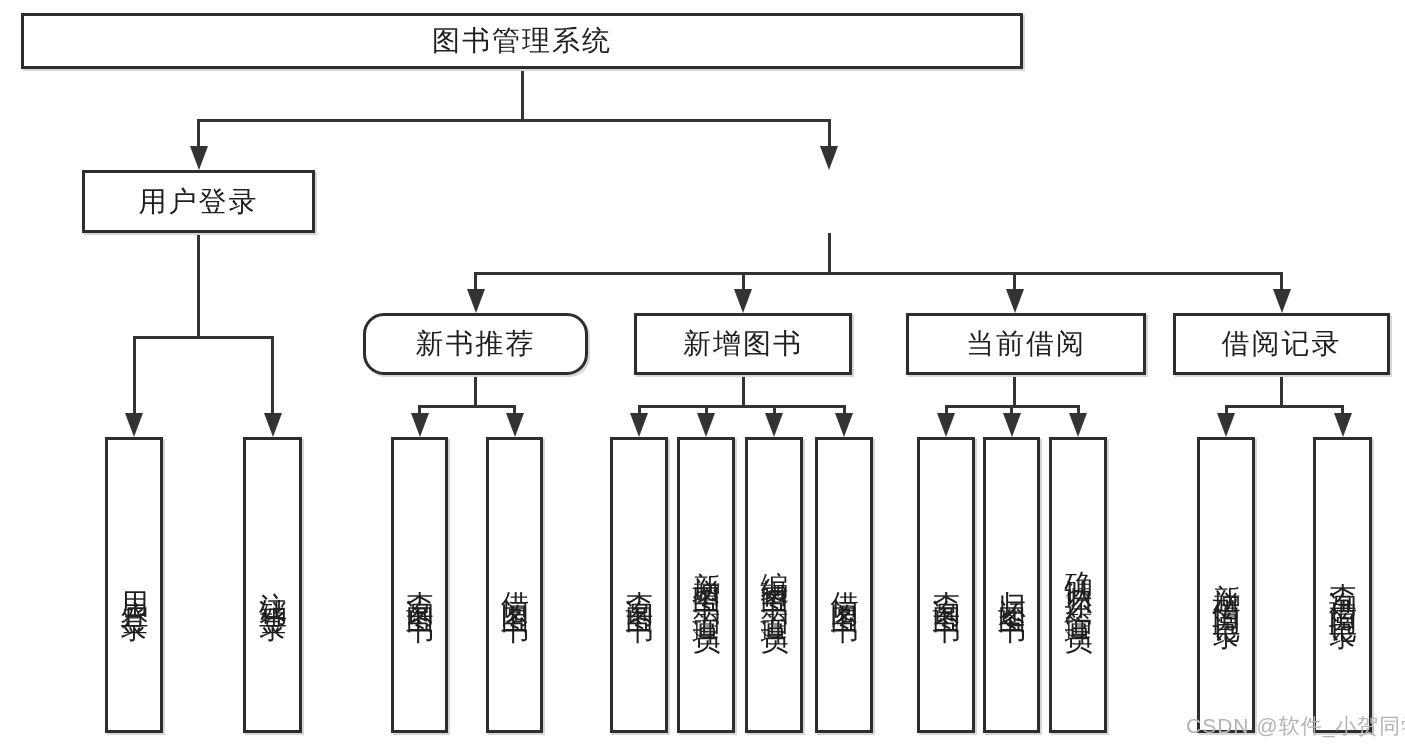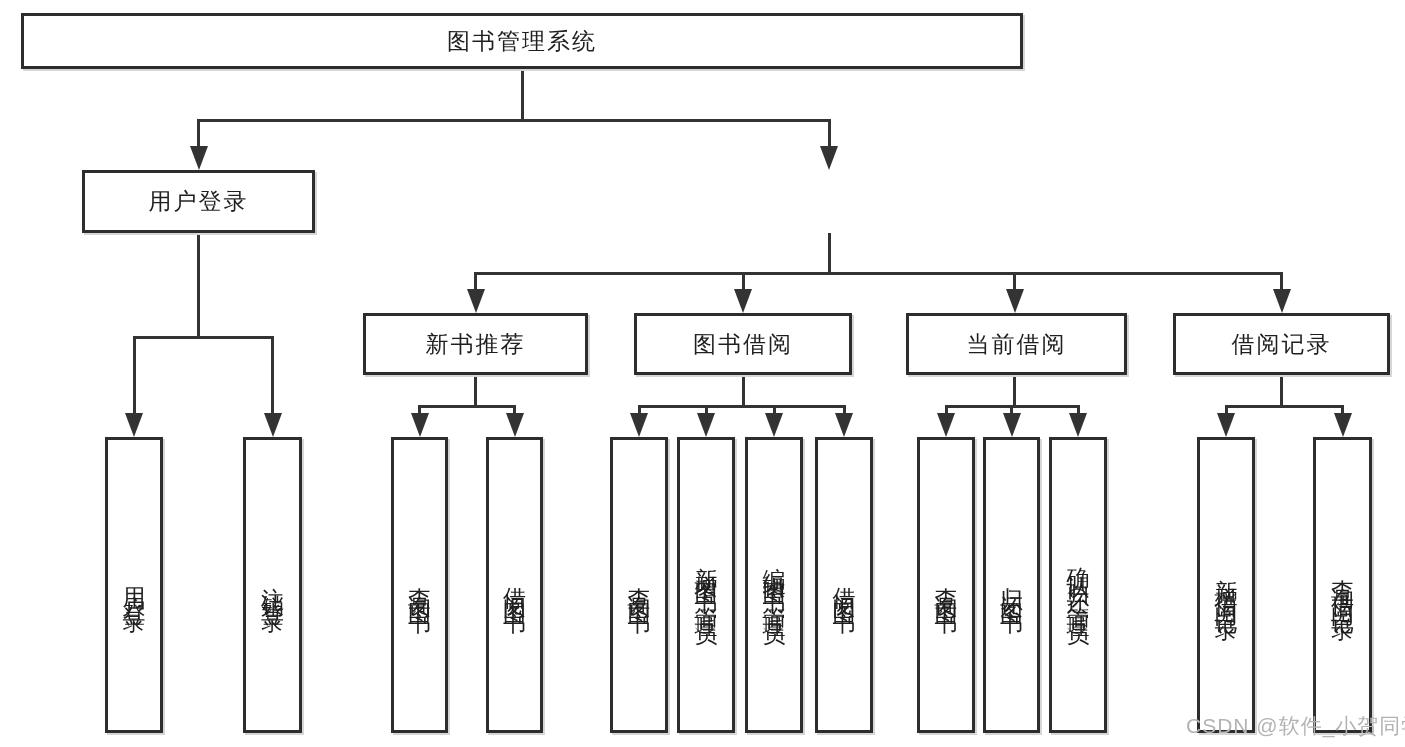--- a/index.html
+++ b/index.html
@@ -16,21 +16,21 @@
     background: #ffffff;
     border: 3px solid #2d2d2d;
     box-sizing: border-box;
     display: flex;
     align-items: center;
     justify-content: center;
     box-shadow: 2px 2px 0 #d6d6d6;
     z-index: 2;
   }
   .node-label {
-    font-size: 23px;
+    font-size: 28px;
     color: #1f1f1f;
     letter-spacing: 2px;
     white-space: nowrap;
     text-align: center;
   }
   .vert .node-label {
     writing-mode: vertical-lr;
     text-orientation: mixed;
     letter-spacing: 8px;
     line-height: 1;
@@ -86,39 +86,39 @@
     <div class="arrowhead" style="left: 263.5px; top: 413px;"></div>
     <div class="node vert" style="left: 243px; top: 437px; width: 59px; height: 296px;">
       <span class="node-label">注销登录</span>
     </div>
     <div class="cline" style="left: 827.5px; top: 119px; width: 3px; height: 27px;"></div>
     <div class="arrowhead" style="left: 820px; top: 146px;"></div>
     <div class="cline" style="left: 827.5px; top: 233px; width: 3px; height: 39px;"></div>
     <div class="cline" style="left: 474px; top: 272px; width: 809px; height: 3px;"></div>
     <div class="cline" style="left: 474px; top: 272px; width: 3px; height: 17px;"></div>
     <div class="arrowhead" style="left: 466.5px; top: 289px;"></div>
-    <div class="node" style="left: 363px; top: 313px; width: 225px; height: 62px;">
+    <div class="node" style="left: 363px; top: 313px; width: 225px; height: 62px; border-radius: 21px;">
       <span class="node-label">新书推荐</span>
     </div>
     <div class="cline" style="left: 474px; top: 375px; width: 3px; height: 30px;"></div>
     <div class="cline" style="left: 418px; top: 405px; width: 98px; height: 3px;"></div>
     <div class="cline" style="left: 418px; top: 405px; width: 3px; height: 8px;"></div>
     <div class="arrowhead" style="left: 410.5px; top: 413px;"></div>
     <div class="node vert" style="left: 391px; top: 437px; width: 57px; height: 296px;">
       <span class="node-label">查询图书</span>
     </div>
     <div class="cline" style="left: 513px; top: 405px; width: 3px; height: 8px;"></div>
     <div class="arrowhead" style="left: 505.5px; top: 413px;"></div>
     <div class="node vert" style="left: 486px; top: 437px; width: 57px; height: 296px;">
       <span class="node-label">借阅图书</span>
     </div>
     <div class="cline" style="left: 741.5px; top: 272px; width: 3px; height: 17px;"></div>
     <div class="arrowhead" style="left: 734px; top: 289px;"></div>
     <div class="node" style="left: 634px; top: 313px; width: 218px; height: 62px;">
-      <span class="node-label">图书借阅</span>
+      <span class="node-label">新增图书</span>
     </div>
     <div class="cline" style="left: 741.5px; top: 375px; width: 3px; height: 30px;"></div>
     <div class="cline" style="left: 637.5px; top: 405px; width: 208px; height: 3px;"></div>
     <div class="cline" style="left: 637.5px; top: 405px; width: 3px; height: 8px;"></div>
     <div class="arrowhead" style="left: 630px; top: 413px;"></div>
     <div class="node vert" style="left: 610px; top: 437px; width: 58px; height: 296px;">
       <span class="node-label">查询图书</span>
     </div>
     <div class="cline" style="left: 704.5px; top: 405px; width: 3px; height: 8px;"></div>
     <div class="arrowhead" style="left: 697px; top: 413px;"></div>
@@ -130,21 +130,21 @@
     <div class="node vert" style="left: 745px; top: 437px; width: 58px; height: 296px;">
       <span class="node-label">编辑图书（管理员）</span>
     </div>
     <div class="cline" style="left: 842.5px; top: 405px; width: 3px; height: 8px;"></div>
     <div class="arrowhead" style="left: 835px; top: 413px;"></div>
     <div class="node vert" style="left: 815px; top: 437px; width: 58px; height: 296px;">
       <span class="node-label">借阅图书</span>
     </div>
     <div class="cline" style="left: 1013px; top: 272px; width: 3px; height: 17px;"></div>
     <div class="arrowhead" style="left: 1005.5px; top: 289px;"></div>
-    <div class="node" style="left: 906px; top: 313px; width: 221px; height: 62px;">
+    <div class="node" style="left: 906px; top: 313px; width: 240px; height: 62px;">
       <span class="node-label">当前借阅</span>
     </div>
     <div class="cline" style="left: 1013px; top: 375px; width: 3px; height: 30px;"></div>
     <div class="cline" style="left: 944.5px; top: 405px; width: 135px; height: 3px;"></div>
     <div class="cline" style="left: 944.5px; top: 405px; width: 3px; height: 8px;"></div>
     <div class="arrowhead" style="left: 937px; top: 413px;"></div>
     <div class="node vert" style="left: 917px; top: 437px; width: 58px; height: 296px;">
       <span class="node-label">查询图书</span>
     </div>
     <div class="cline" style="left: 1010px; top: 405px; width: 3px; height: 8px;"></div>

